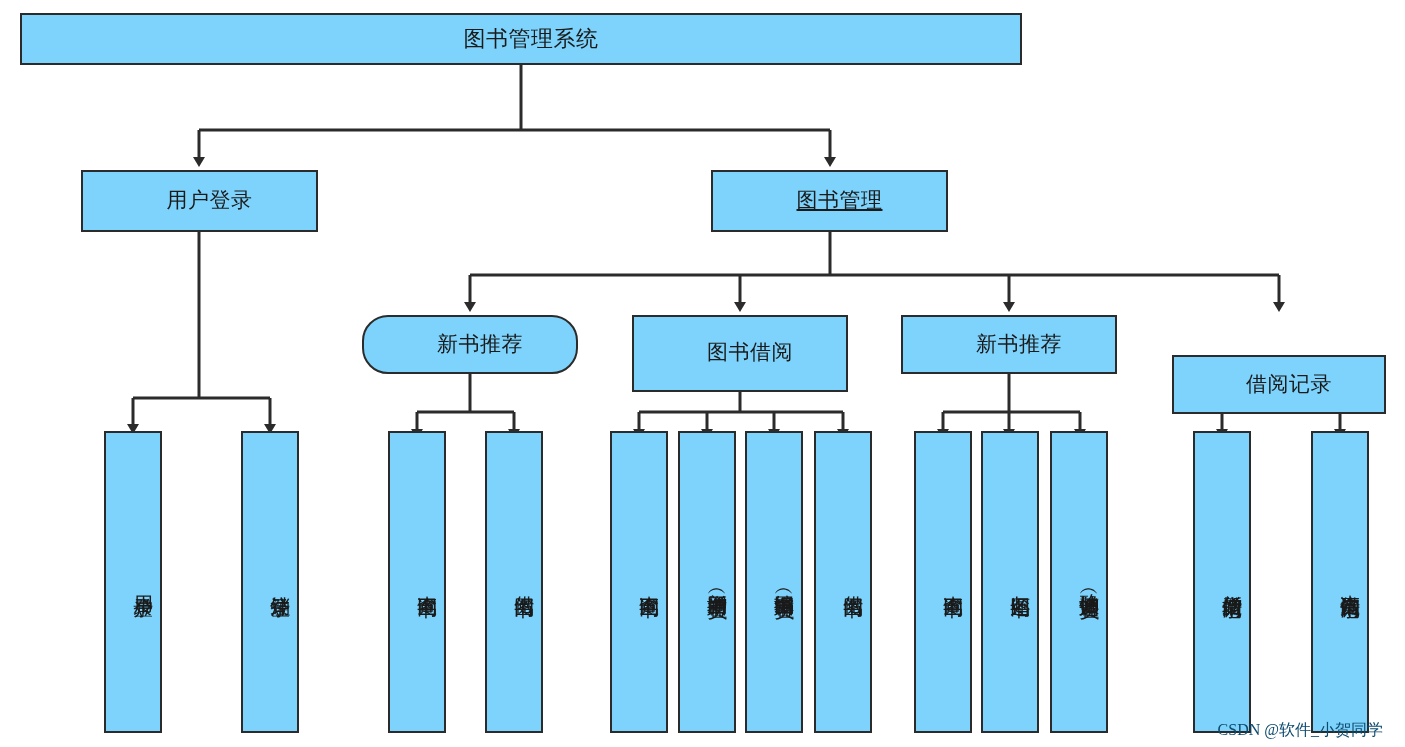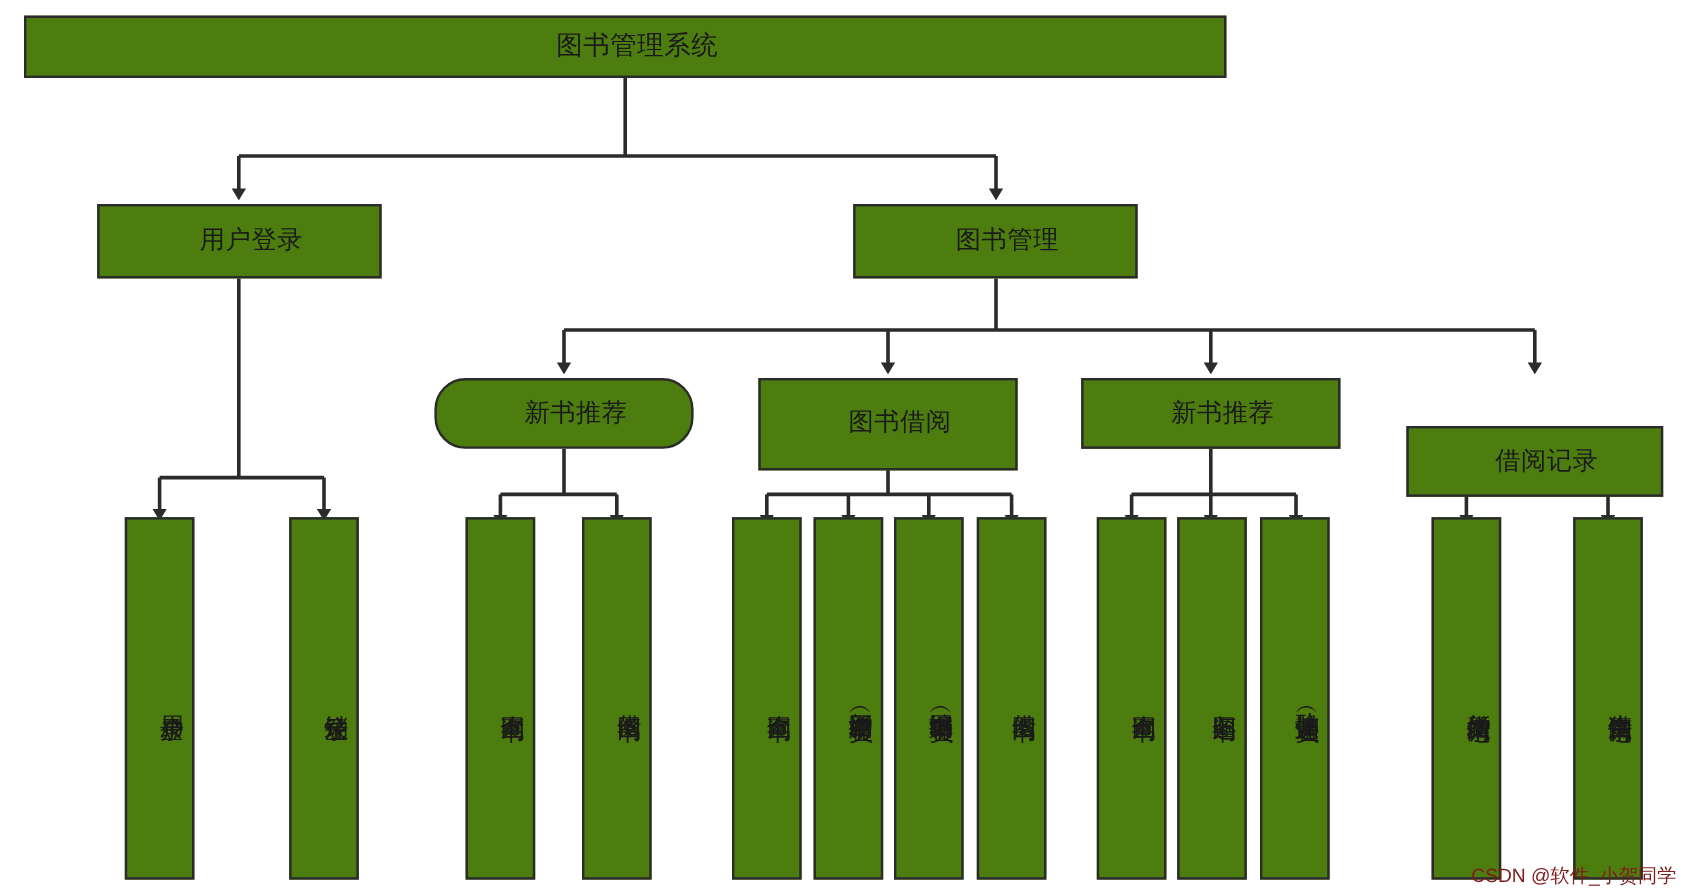--- a/index.html
+++ b/index.html
@@ -21,21 +21,21 @@
     position: absolute;
     left: 0;
     top: 0;
     width: 1405px;
     height: 747px;
     pointer-events: none;
   }
   .node {
     position: absolute;
     box-sizing: border-box;
-    background: #4d7c0f;
+    background: #7dd3fc;
     border: 2.5px solid #2b2b2b;
     display: flex;
     align-items: center;
     justify-content: center;
     color: #1a1a1a;
     z-index: 2;
     padding-left: 20px;
   }
   .node .label {
     display: block;
@@ -59,27 +59,27 @@
     writing-mode: vertical-rl;
     text-orientation: upright;
     font-size: 20px;
     line-height: 1.18;
     letter-spacing: 1px;
     white-space: nowrap;
     max-height: 270px;
   }
   .watermark {
     position: absolute;
-    right: 8px;
+    right: 22px;
     bottom: 6px;
     font-size: 16px;
-    color: #7f1d1d;
+    color: #0c4a6e;
     z-index: 5;
     white-space: nowrap;
-    font-family: Liberation Sans, sans-serif;
+    font-family: Liberation Serif, serif;
   }
 </style>
 </head>
 <body>
 
 <div id="canvas">
 
   <svg id="edges" viewBox="0 0 1405 747">
     <defs>
       <marker id="arrow" markerWidth="10" markerHeight="12" refX="1" refY="6" orient="auto" markerUnits="userSpaceOnUse">
@@ -130,21 +130,21 @@
     </g>
   </svg>
 
   <div class="node root horiz" style="left:20px; top:13px; width:1002px; height:52px;">
     <span class="label">图书管理系统</span>
   </div>
 
   <div class="node horiz" style="left:81px; top:170px; width:237px; height:62px;">
     <span class="label">用户登录</span>
   </div>
-  <div class="node horiz" style="left:711px; top:170px; width:237px; height:62px;">
+  <div class="node horiz" style="left:711px; top:170px; width:237px; height:62px;text-decoration:underline;">
     <span class="label">图书管理</span>
   </div>
 
   <div class="node horiz" style="left:362px; top:315px; width:216px; height:59px;border-radius:26px;">
     <span class="label">新书推荐</span>
   </div>
   <div class="node horiz" style="left:632px; top:315px; width:216px; height:77px;font-family:Liberation Mono, monospace;">
     <span class="label">图书借阅</span>
   </div>
   <div class="node horiz" style="left:901px; top:315px; width:216px; height:59px;">

